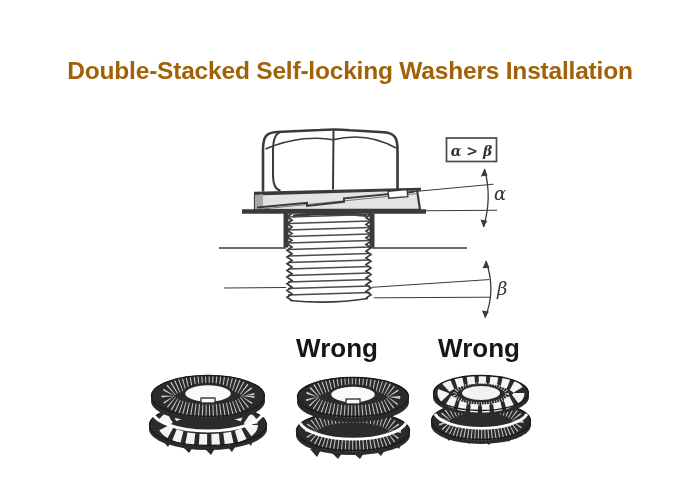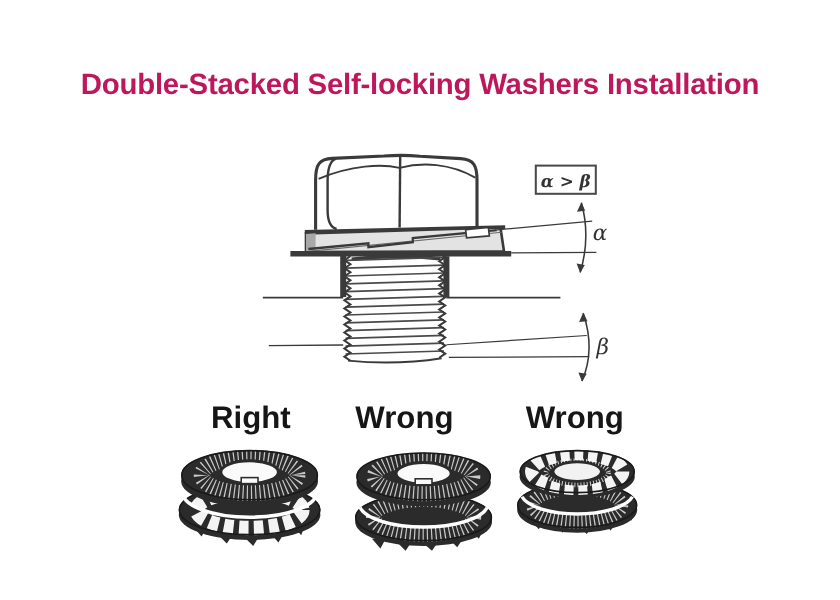--- a/index.html
+++ b/index.html
@@ -1,19 +1,19 @@
 <!DOCTYPE html>
 <html><head>
 <meta charset="utf-8">
 <style>
   html,body{margin:0;padding:0;background:#fff;}
   .canvas{position:relative;width:700px;height:500px;background:#ffffff;overflow:hidden;
           font-family:"Liberation Sans",sans-serif;color:#141414;}
   .title{position:absolute;left:0;top:57px;width:700px;text-align:center;
-         font-size:24.5px;font-weight:bold;letter-spacing:-0.2px;color:#be185d;}
+         font-size:24.5px;font-weight:bold;letter-spacing:-0.2px;color:#a16207;}
   .cap{position:absolute;top:333px;width:120px;text-align:center;
        font-size:26px;font-weight:bold;color:#161616;}
   .cap1{left:149px;} .cap2{left:277px;} .cap3{left:419px;}
   .fig{position:absolute;}
   .fig1{left:143px;top:369px;} .fig2{left:290px;top:371px;} .fig3{left:426px;top:369px;}
   .boltsvg{position:absolute;left:0;top:0;}
   .greek{font-family:"DejaVu Serif",serif;font-style:italic;fill:#333;}
 </style>
 </head>
 <body>
@@ -74,21 +74,20 @@
       <polygon points="485,318 482,310.4 489,311.4" fill="#3a3a3a" stroke="none"></polygon>
       <text class="greek" x="497" y="295" font-size="18" stroke="none">β</text>
     </g>
 
     <g>
       <rect x="446.5" y="138" width="50" height="23.5" fill="#ffffff" stroke="#4a4a4a" stroke-width="1.7"></rect>
       <text class="greek" x="471.5" y="155.5" font-size="14" font-weight="bold" text-anchor="middle">α &gt; β</text>
     </g>
   </svg>
 
-  <div class="cap cap1">Right</div>
   <div class="cap cap2">Wrong</div>
   <div class="cap cap3">Wrong</div>
 
   <svg class="fig fig1" width="132" height="86" viewBox="0 0 132 86">
     <g>
       <polygon points="18,70 25,78 30,69" fill="#2b2b2b"></polygon>
       <polygon points="38,76 46,84 52,75" fill="#2b2b2b"></polygon>
       <polygon points="60,78 68,86 74,76" fill="#2b2b2b"></polygon>
       <polygon points="82,75 89,83 95,73" fill="#2b2b2b"></polygon>
       <polygon points="102,70 108,77 112,66" fill="#2b2b2b"></polygon>

